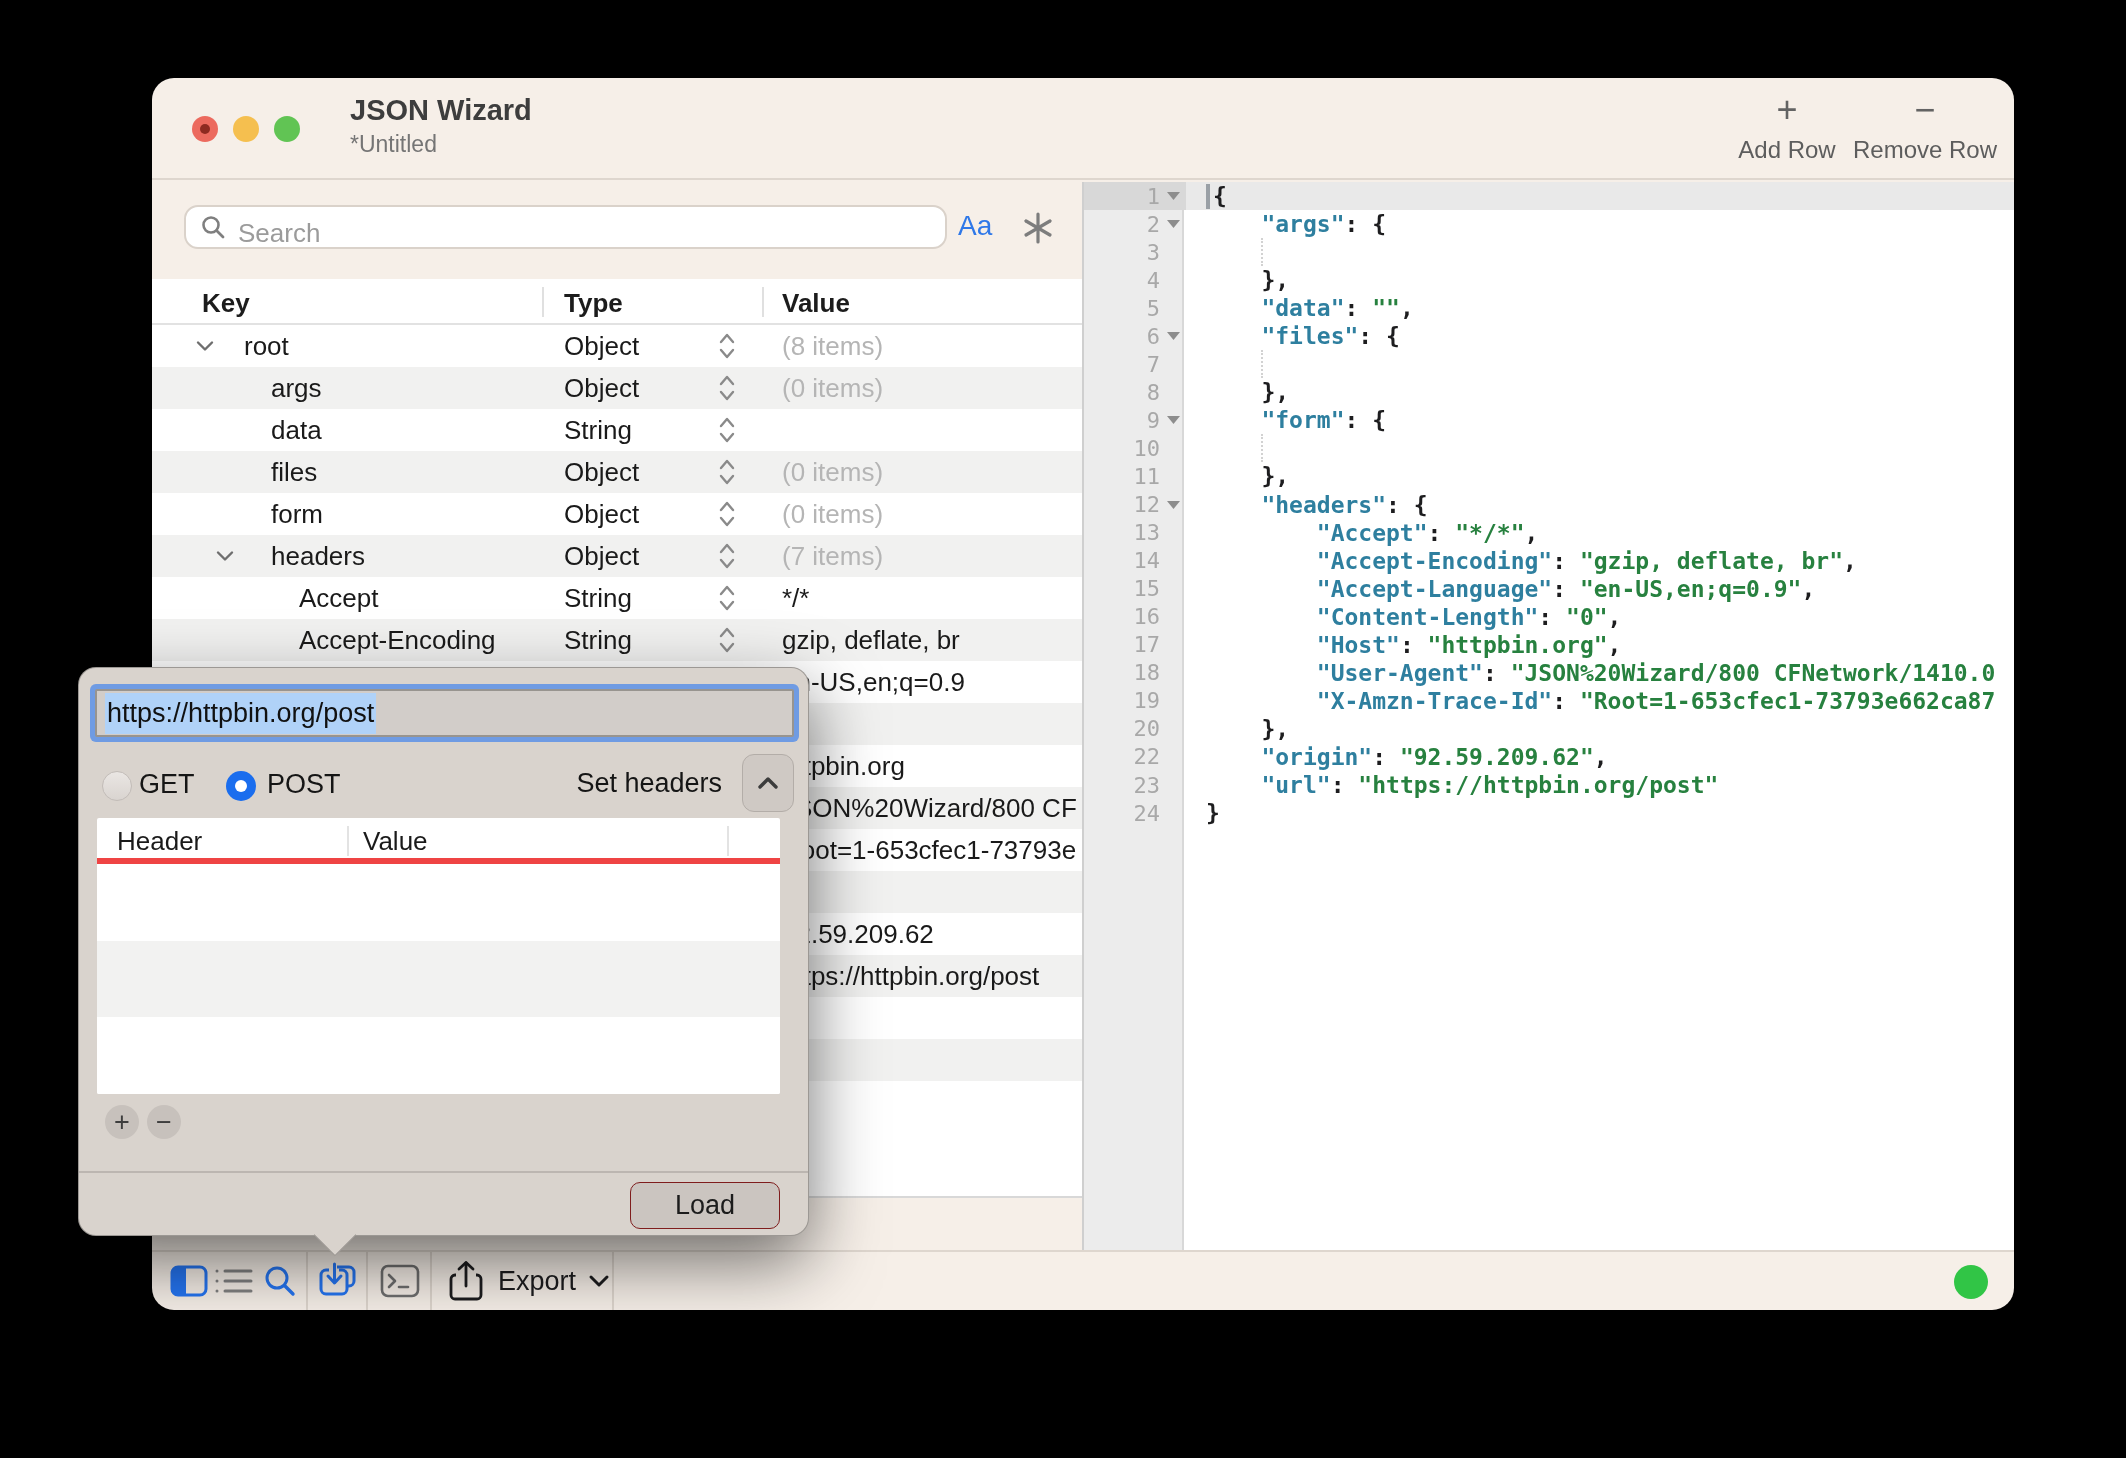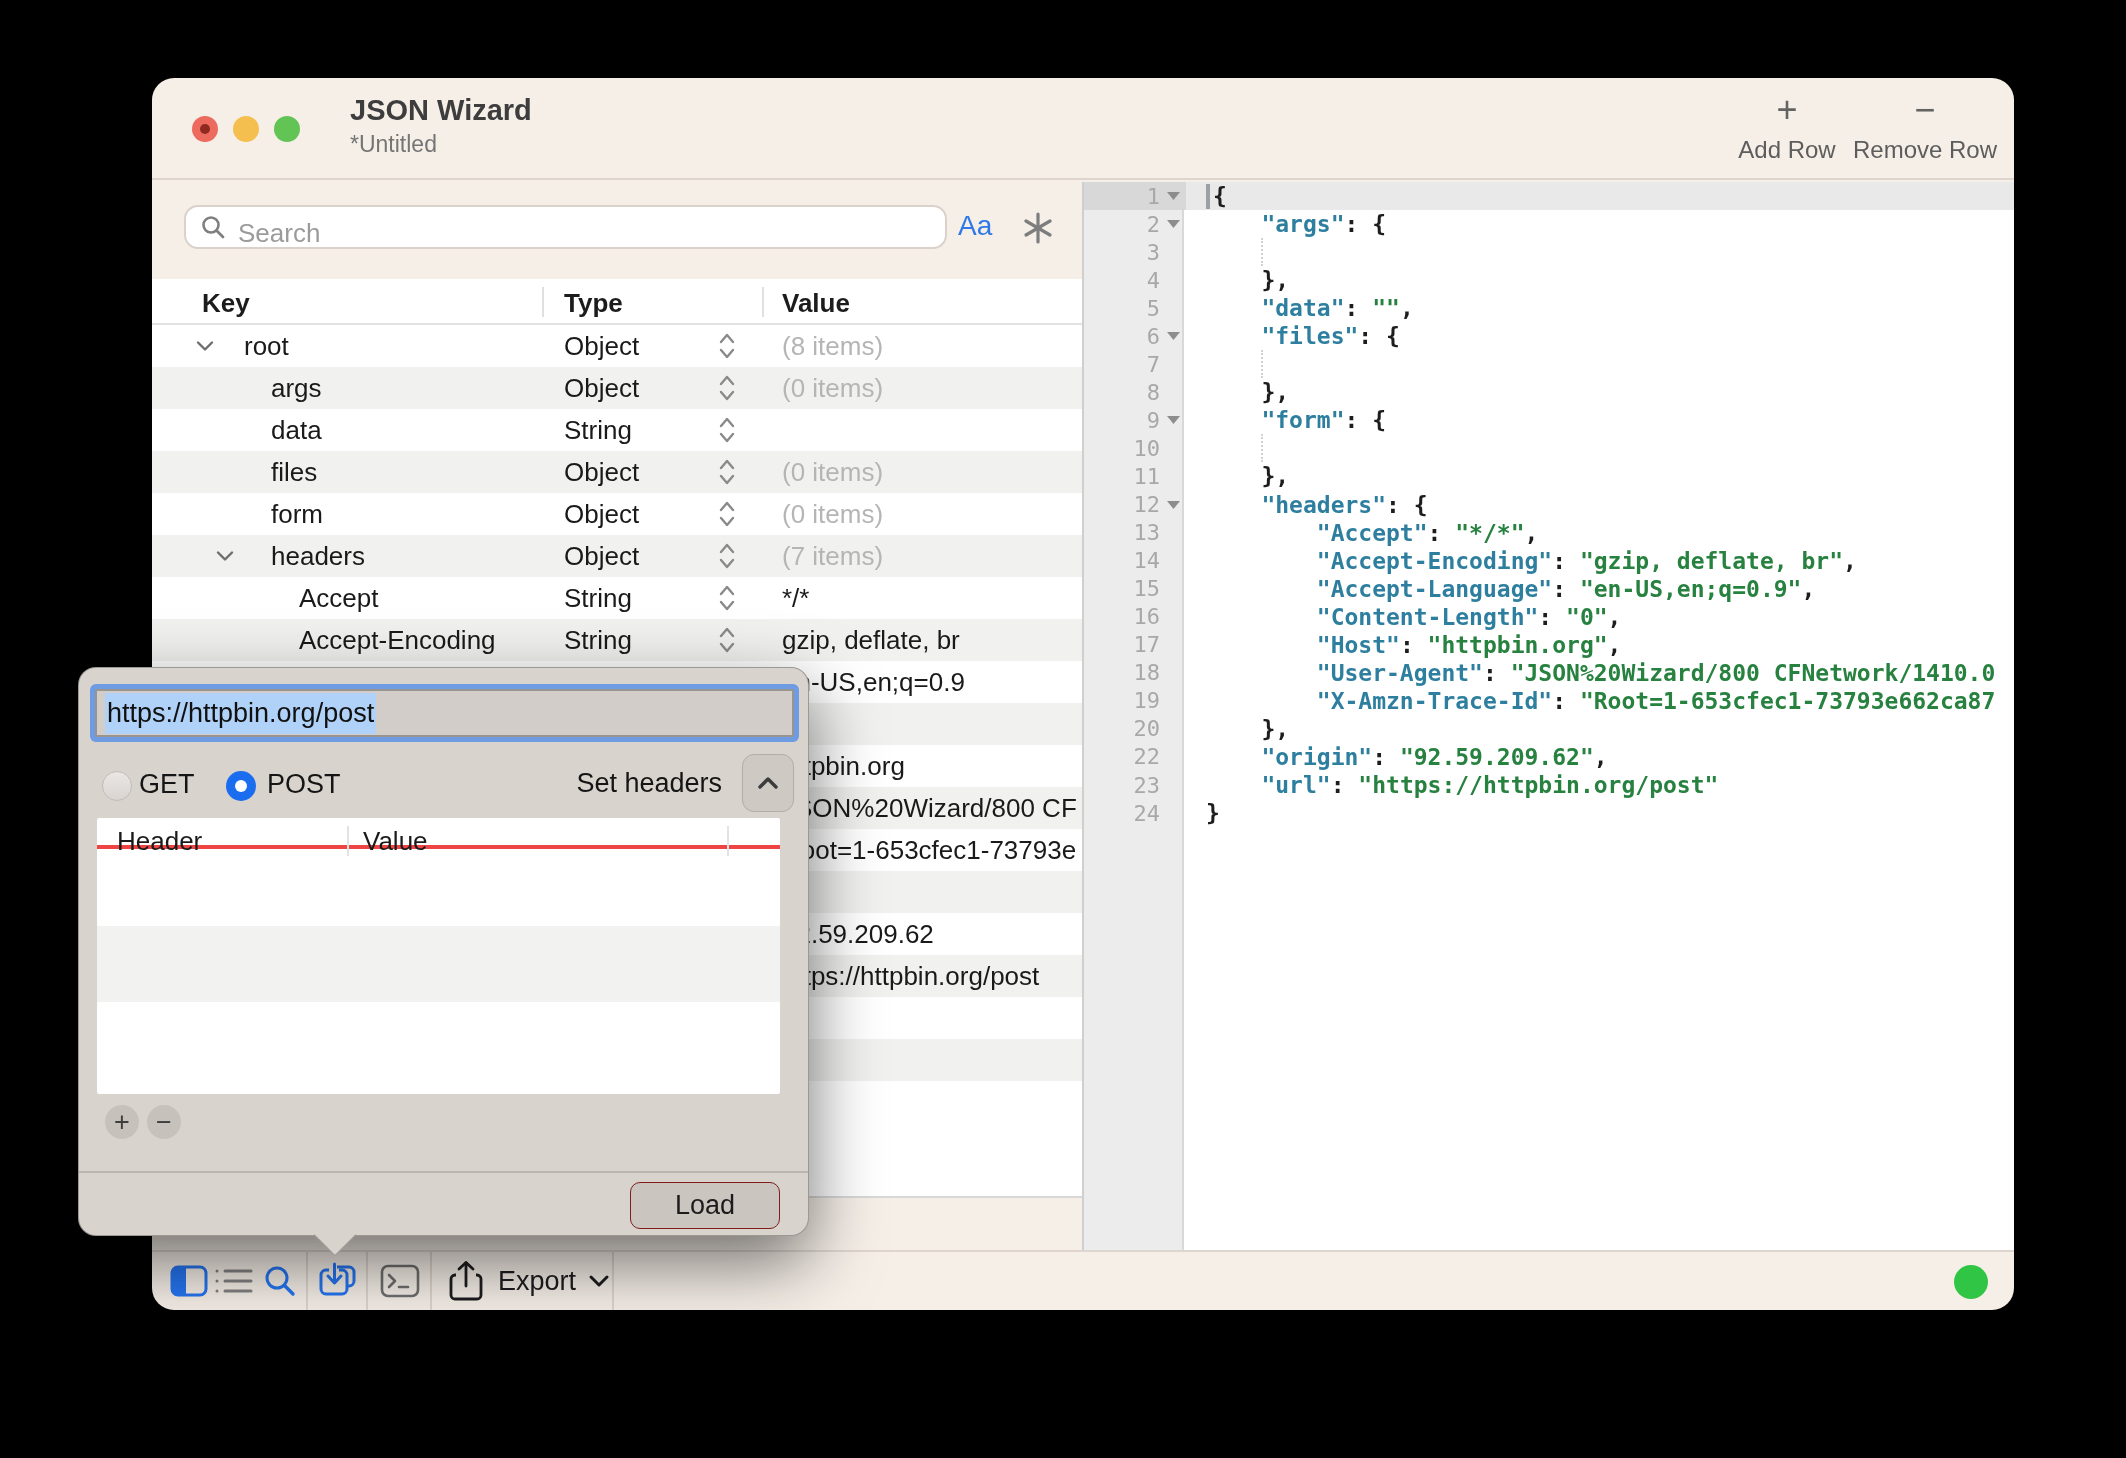--- a/index.html
+++ b/index.html
@@ -91,21 +91,21 @@
   .url-field .sel { background:var(--sel); padding:5px 2px; }
   .radio { position:absolute; width:30px; height:30px; border-radius:50%; }
   .radio.off { background:linear-gradient(#eae6e3,#d9d4d0); border:1px solid #c2bcb8; }
   .radio.on { background:#1a6dee; }
   .radio.on::after { content:""; position:absolute; left:9px; top:9px; width:12px; height:12px; border-radius:50%; background:#fff; }
   .mlabel { position:absolute; font-size:27px; color:#151515; }
   .setheaders { position:absolute; right:86px; top:100px; font-size:27px; color:#151515; }
   .collapse-btn { position:absolute; right:14px; top:86px; width:52px; height:58px; background:#cfc9c4;
     border:1px solid #b3ada8; border-radius:12px; display:flex; align-items:center; justify-content:center; }
   .ptable { position:absolute; left:18px; top:150px; width:683px; height:276px; background:#fff; overflow:hidden; border-radius:2px; }
-  .phead { position:relative; height:31px; border-bottom:4px solid #ef4444; }
+  .phead { position:relative; height:46px; border-bottom:6px solid #ef4444; }
   .phead span { position:absolute; top:8px; font-size:26px; color:#1a1a1a; }
   .ph-header { left:20px; } .ph-value { left:266px; }
   .phead .vsep { position:absolute; top:8px; width:2px; height:30px; background:#e3e3e3; }
   .prow { height:76.6px; background:#fff; }
   .prow.alt { background:#f2f2f1; }
   .round-btn { position:absolute; top:437px; width:34px; height:34px; border-radius:50%; background:#c7c1bc;
     display:flex; align-items:center; justify-content:center; font-size:27px; color:#3e3e3e; line-height:0; }
   .pm-plus { left:26px; } .pm-minus { left:68px; }
   .psep { position:absolute; left:0; top:503px; width:100%; height:2px; background:#bcb6b1; }
   .load-btn { position:absolute; left:551px; top:514px; width:150px; height:47px; background:#cbc5c0;

